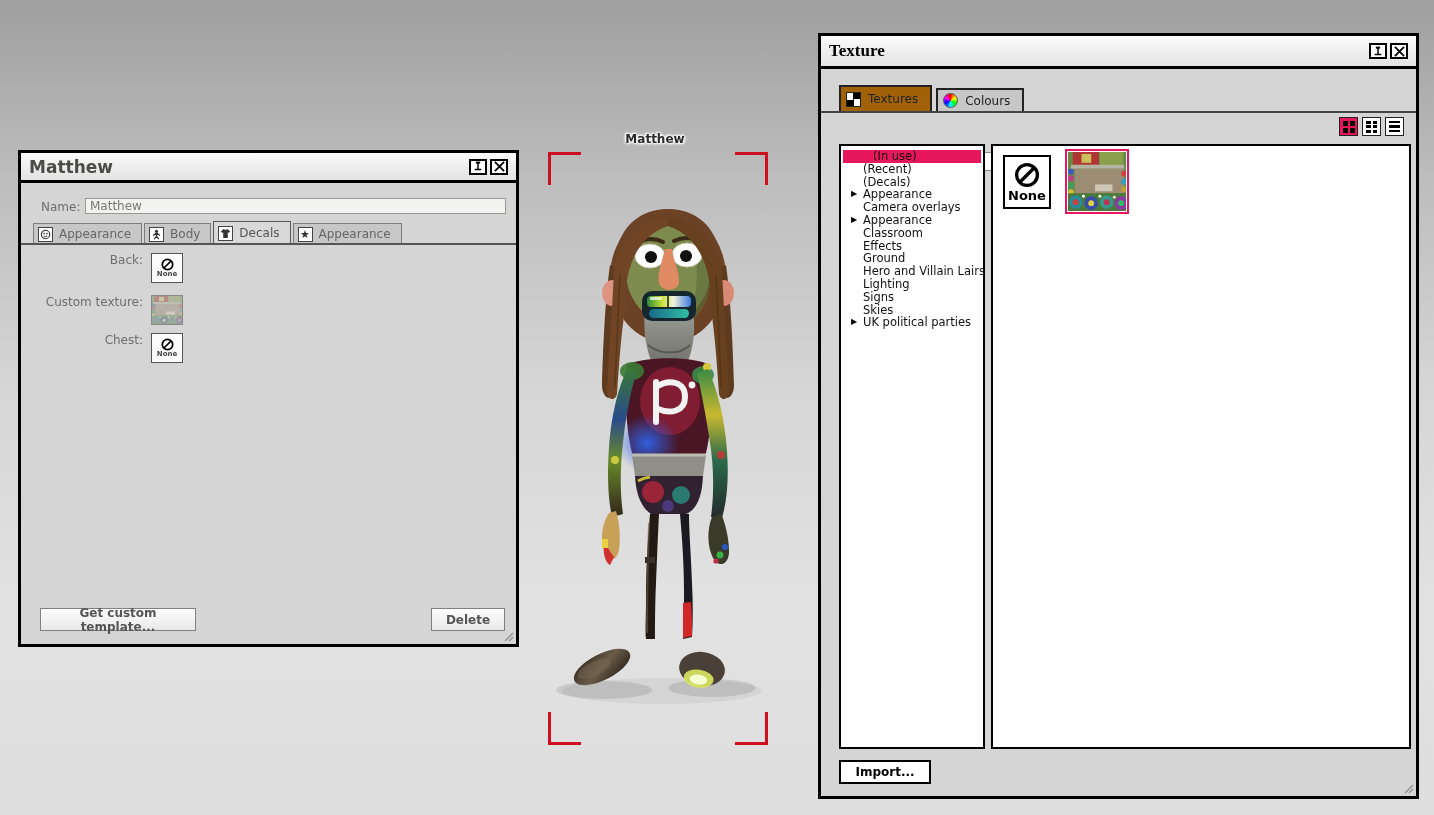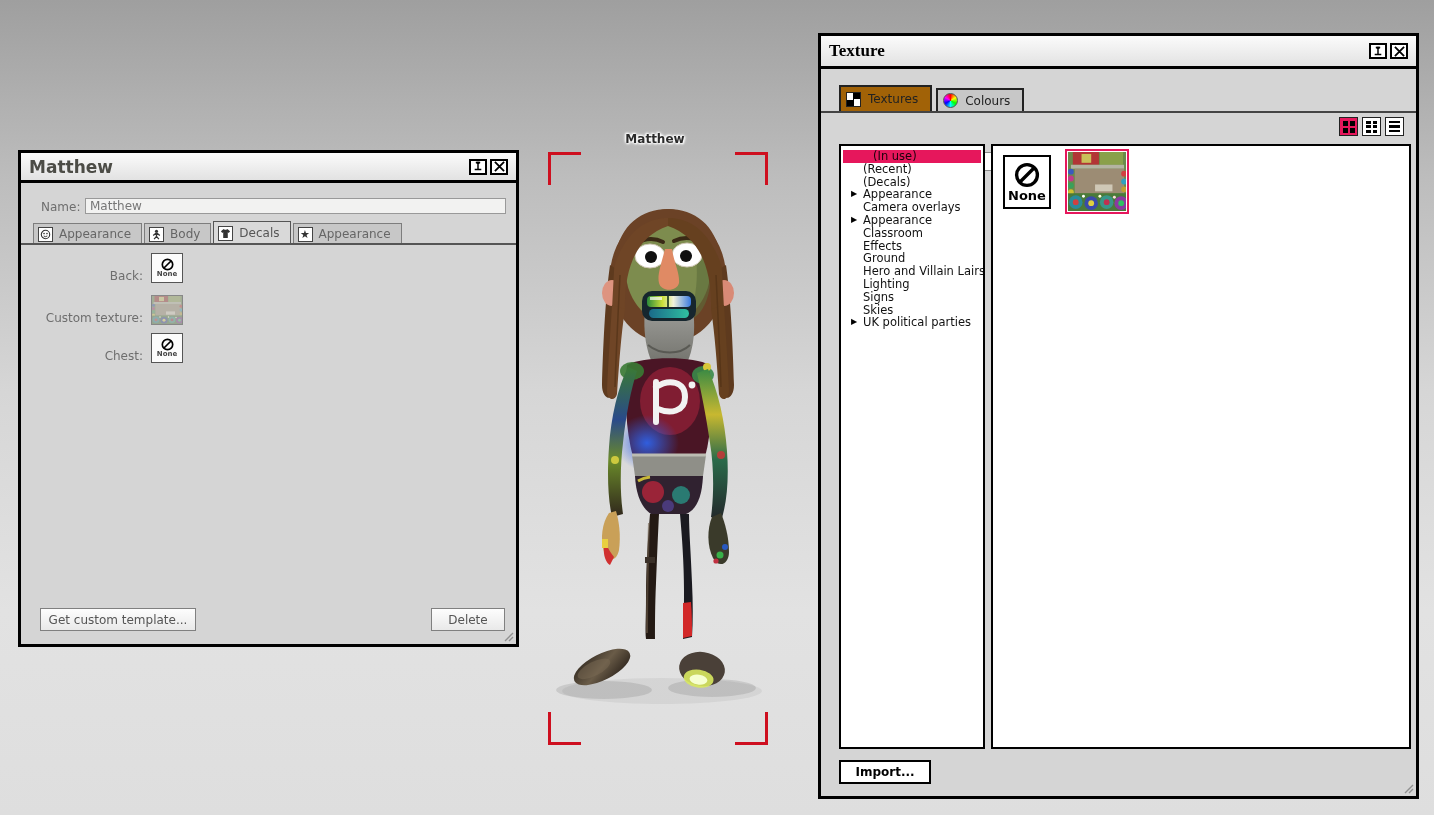--- a/index.html
+++ b/index.html
@@ -25,29 +25,29 @@
   .txtinput{position:absolute;box-sizing:border-box;border:1px solid #999;background:#f2f2f1;
     color:#777;font-size:12px;font-family:inherit;padding:1px 4px;outline:none;}
   .tabstrip{position:absolute;left:12px;top:68px;display:flex;align-items:flex-end;height:23px;}
   .tab{display:flex;align-items:center;gap:6px;height:21px;padding:0 10px 0 4px;
     background:#c7c7c7;border:1px solid #7d7d7d;border-bottom:none;margin-right:2px;
     color:#666;font-size:12px;box-sizing:border-box;}
   .tab.sel{background:#d9d9d9;height:23px;border-color:#555;font-weight:normal;color:#555;}
   .tabicon{width:15px;height:15px;background:#fff;border:1px solid #444;display:flex;
     align-items:center;justify-content:center;box-sizing:border-box;flex:none;}
   .tabline{position:absolute;left:0;top:90px;width:100%;height:2px;background:#555;}
-  .decalrow{position:absolute;display:flex;align-items:flex-end;}
+  .decalrow{position:absolute;display:flex;align-items:flex-start;}
   .decalrow .lbl{display:inline-block;width:118px;text-align:right;margin-right:8px;}
   .nonebtn{width:32px;height:30px;background:#fcfcfc;border:1px solid #555;box-sizing:border-box;
     display:flex;flex-direction:column;align-items:center;justify-content:center;}
   .nonebtn .nlabel{font-size:7px;font-weight:bold;color:#444;line-height:7px;}
   .texbtn{width:32px;height:30px;border:1px solid #888;box-sizing:border-box;background:#cfcfc9;overflow:hidden;}
   .texbtn svg{opacity:.45;filter:saturate(.7);}
   .pushbtn{position:absolute;background:linear-gradient(#fdfdfd,#e9e9e9);border:1px solid #808080;
-    color:#555;font-weight:normal;font-size:12px;font-family:inherit;text-align:center;
+    color:#555;font-weight:bold;font-size:12px;font-family:inherit;text-align:center;
     display:flex;align-items:center;justify-content:center;box-sizing:border-box;}
   
   #char-label{left:600px;top:132px;width:110px;text-align:center;font-size:12px;font-weight:bold;color:#2b2b2b;
     text-shadow:0 0 2px #fff,0 0 3px #fff,0 0 4px #fff,1px 1px 2px #fff,-1px -1px 2px #fff;}
   #sel-brackets{left:548px;top:152px;width:220px;height:593px;pointer-events:none;}
   .corner{position:absolute;width:30px;height:30px;border:0 solid #ce0f1f;}
   .c-tl{left:0;top:0;border-left-width:3px;border-top-width:3px;}
   .c-tr{right:0;top:0;border-right-width:3px;border-top-width:3px;}
   .c-bl{left:0;bottom:0;border-left-width:3px;border-bottom-width:3px;}
   .c-br{right:0;bottom:0;border-right-width:3px;border-bottom-width:3px;}

